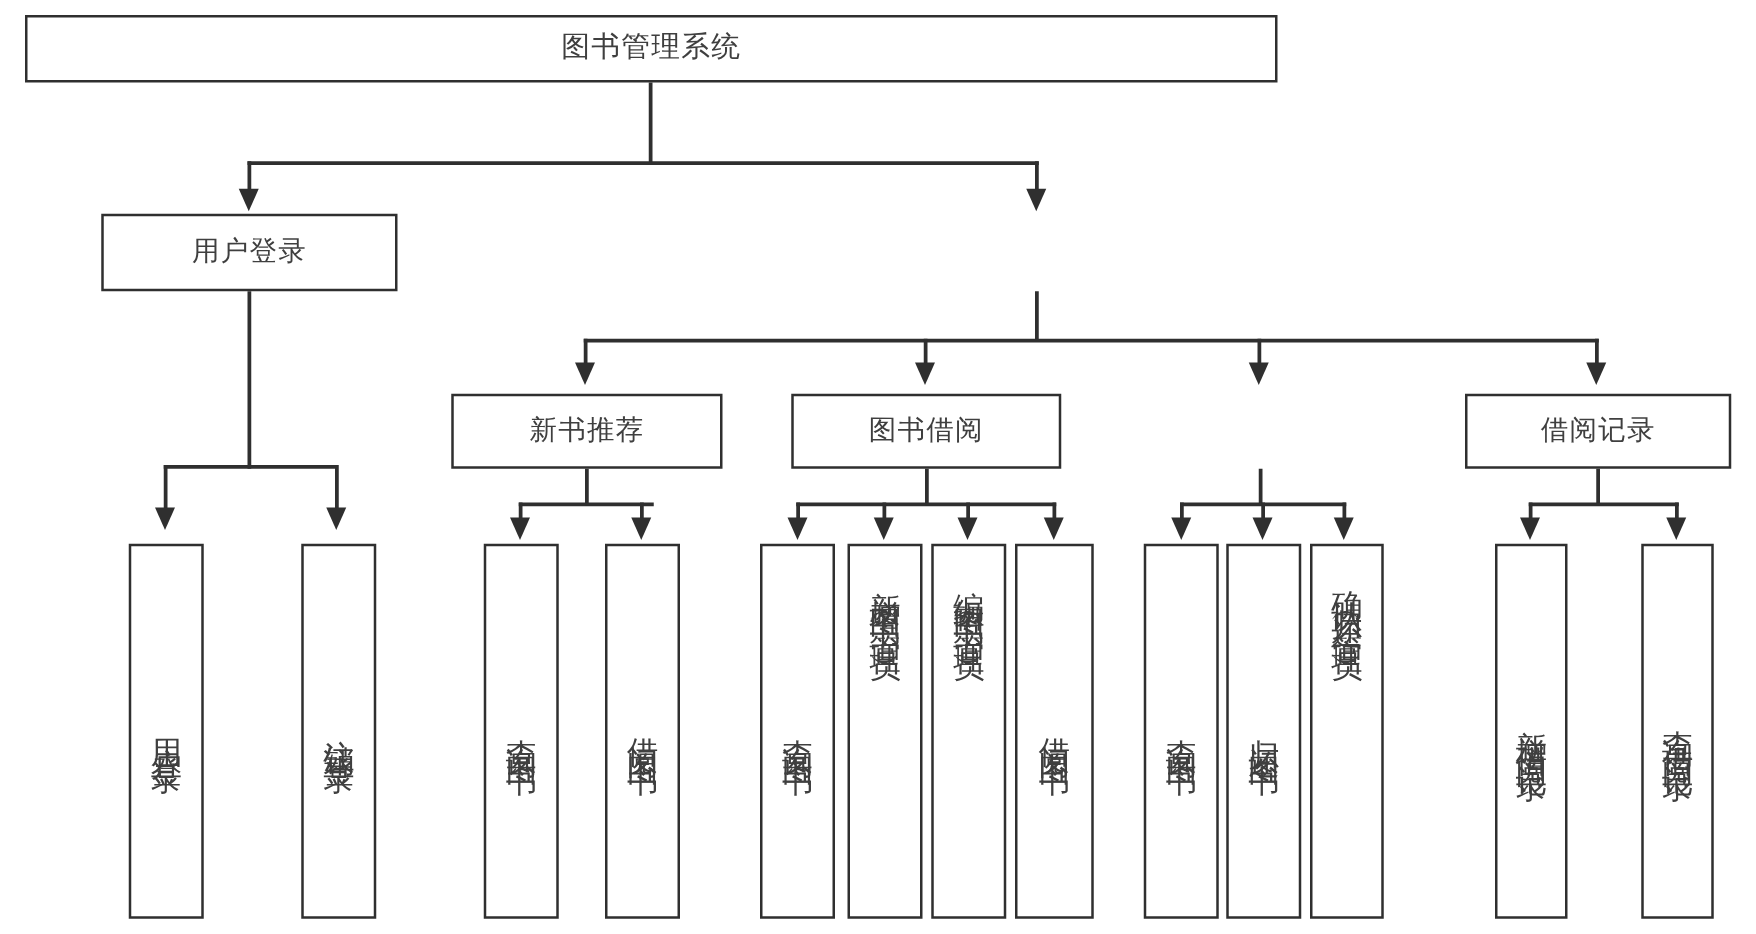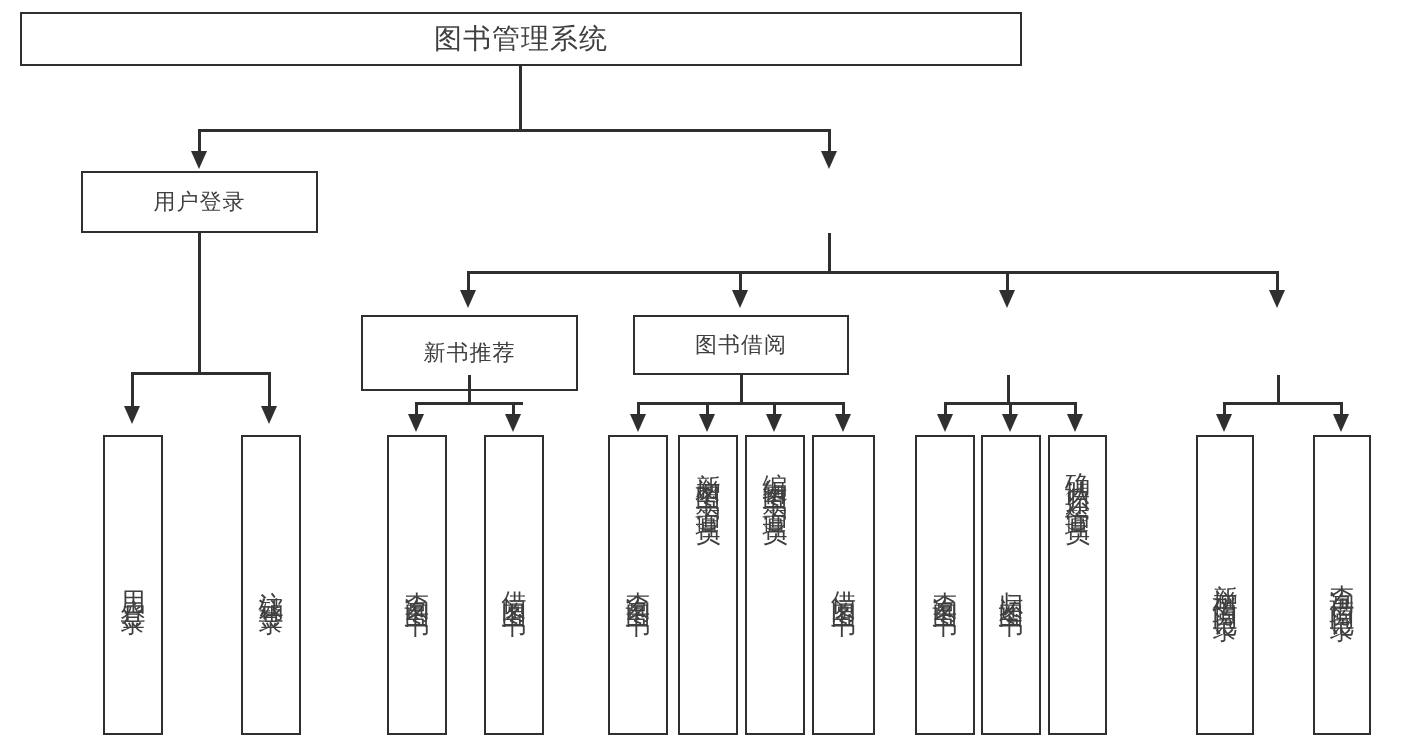--- a/index.html
+++ b/index.html
@@ -32,21 +32,21 @@
     text-align: center;
     line-height: 1.18;
     letter-spacing: 1px;
     color: #3f3f3f;
   }
   
   .node.h .label {
     font-size: 22px;
     white-space: nowrap;
   }
-  .node.root .label { font-size: 28px; }
+  .node.root .label { font-size: 23px; }
   
   .node.v {
     align-items: flex-start;
     padding-top: 16px;
   }
   .node.v .label {
     writing-mode: vertical-rl;
     text-orientation: upright;
     font-size: 25px;
     line-height: 1;
@@ -114,25 +114,28 @@
   <div class="conn hline" style="left:467px; top:271px; width:812px; height:3px;"></div>
   <div class="conn vline" style="left:467px; top:271px; width:3px; height:22px;"></div>
   <div class="arrow" style="left:460px; top:290px;"></div>
   <div class="conn vline" style="left:739px; top:271px; width:3px; height:22px;"></div>
   <div class="arrow" style="left:732px; top:290px;"></div>
   <div class="conn vline" style="left:1006px; top:271px; width:3px; height:22px;"></div>
   <div class="arrow" style="left:999px; top:290px;"></div>
   <div class="conn vline" style="left:1276px; top:271px; width:3px; height:22px;"></div>
   <div class="arrow" style="left:1269px; top:290px;"></div>
 
-  <div class="node h" style="left:361px; top:315px; width:217px; height:76px;">
+  <div class="node h" style="left:361px; top:315px; width:217px; height:60px;">
     <span class="label">新书推荐</span>
   </div>
   <div class="node h" style="left:633px; top:315px; width:216px; height:60px;">
     <span class="label">图书借阅</span>
+  </div>
+  <div class="node h" style="left:1172px; top:315px; width:213px; height:60px;">
+    <span class="label">借阅记录</span>
   </div>
 
   <div class="conn vline" style="left:468px; top:375px; width:3px; height:29px;"></div>
   <div class="conn hline" style="left:415px; top:402px; width:108px; height:3px;"></div>
   <div class="conn vline" style="left:415px; top:402px; width:3px; height:16px;"></div>
   <div class="arrow" style="left:408px; top:414px;"></div>
   <div class="conn vline" style="left:512px; top:402px; width:3px; height:16px;"></div>
   <div class="arrow" style="left:505px; top:414px;"></div>
 
   <div class="conn vline" style="left:740px; top:375px; width:3px; height:29px;"></div>

